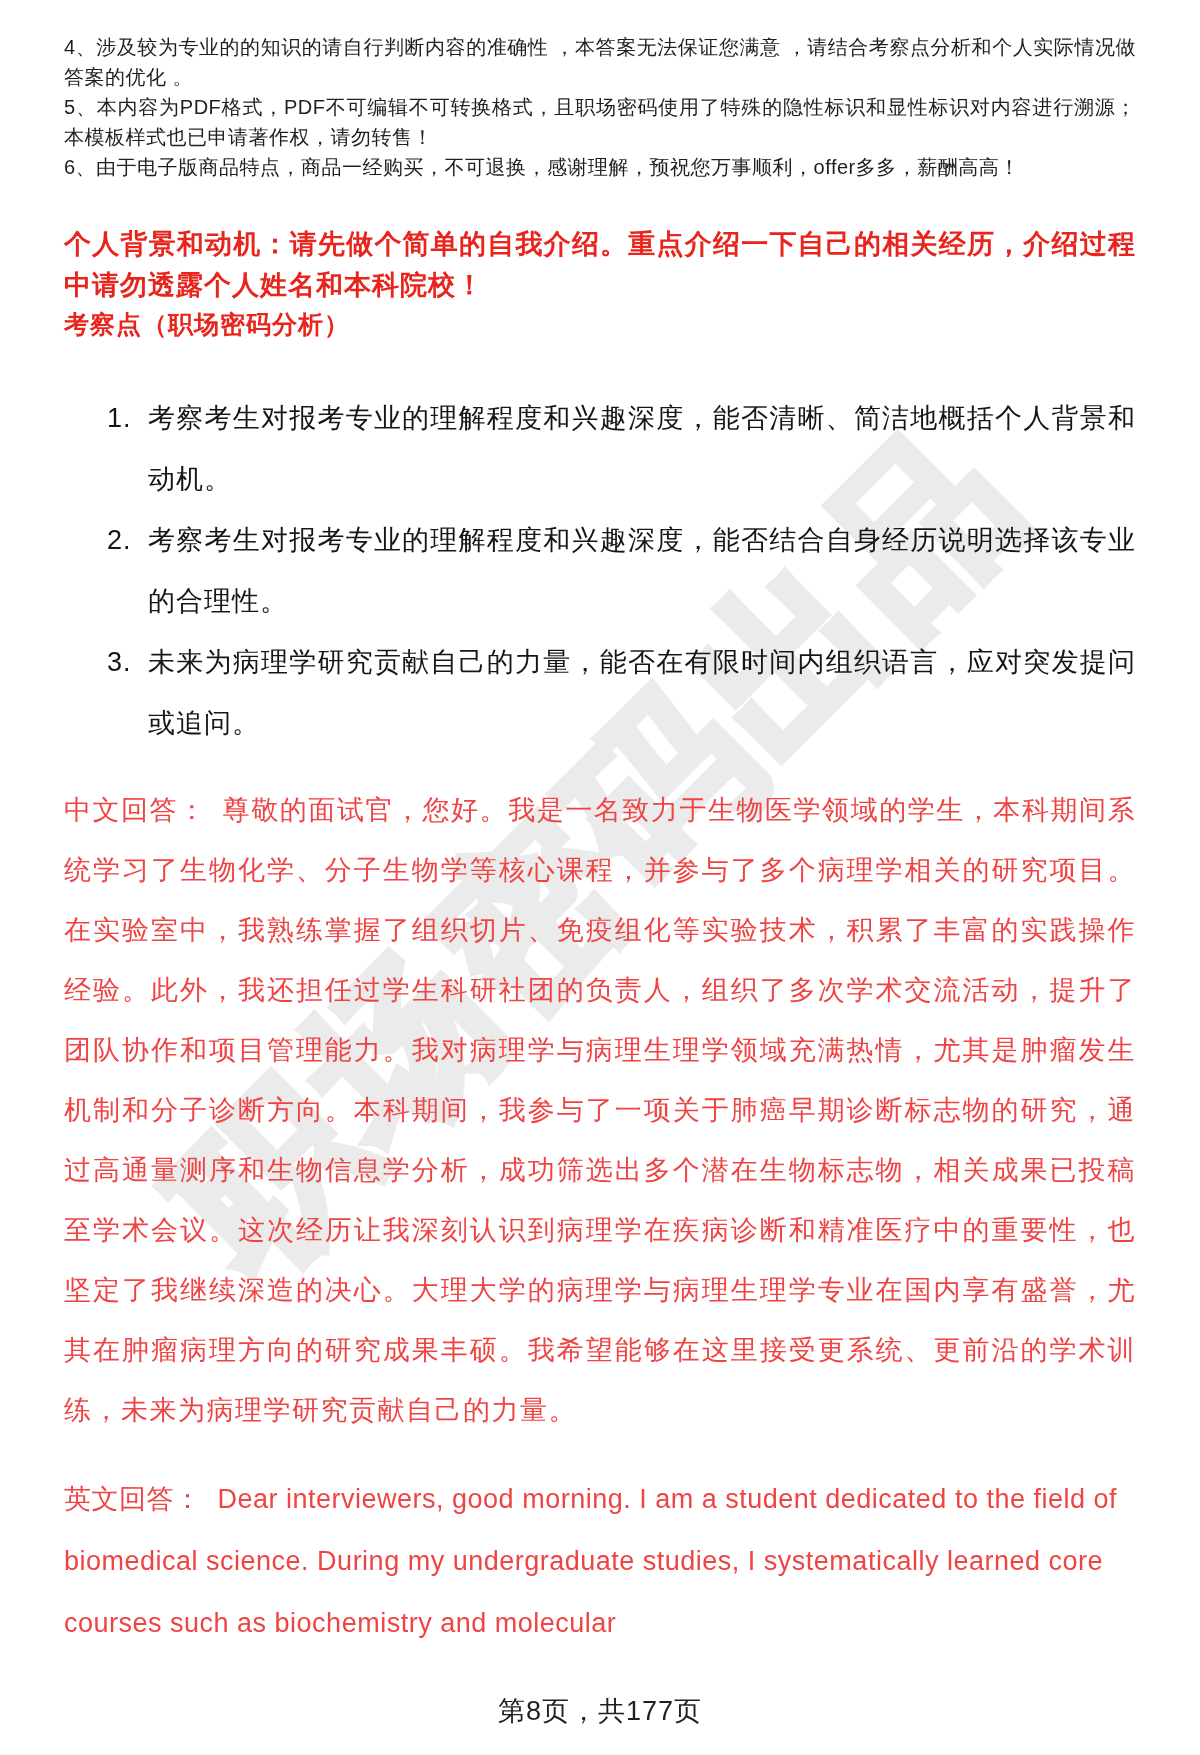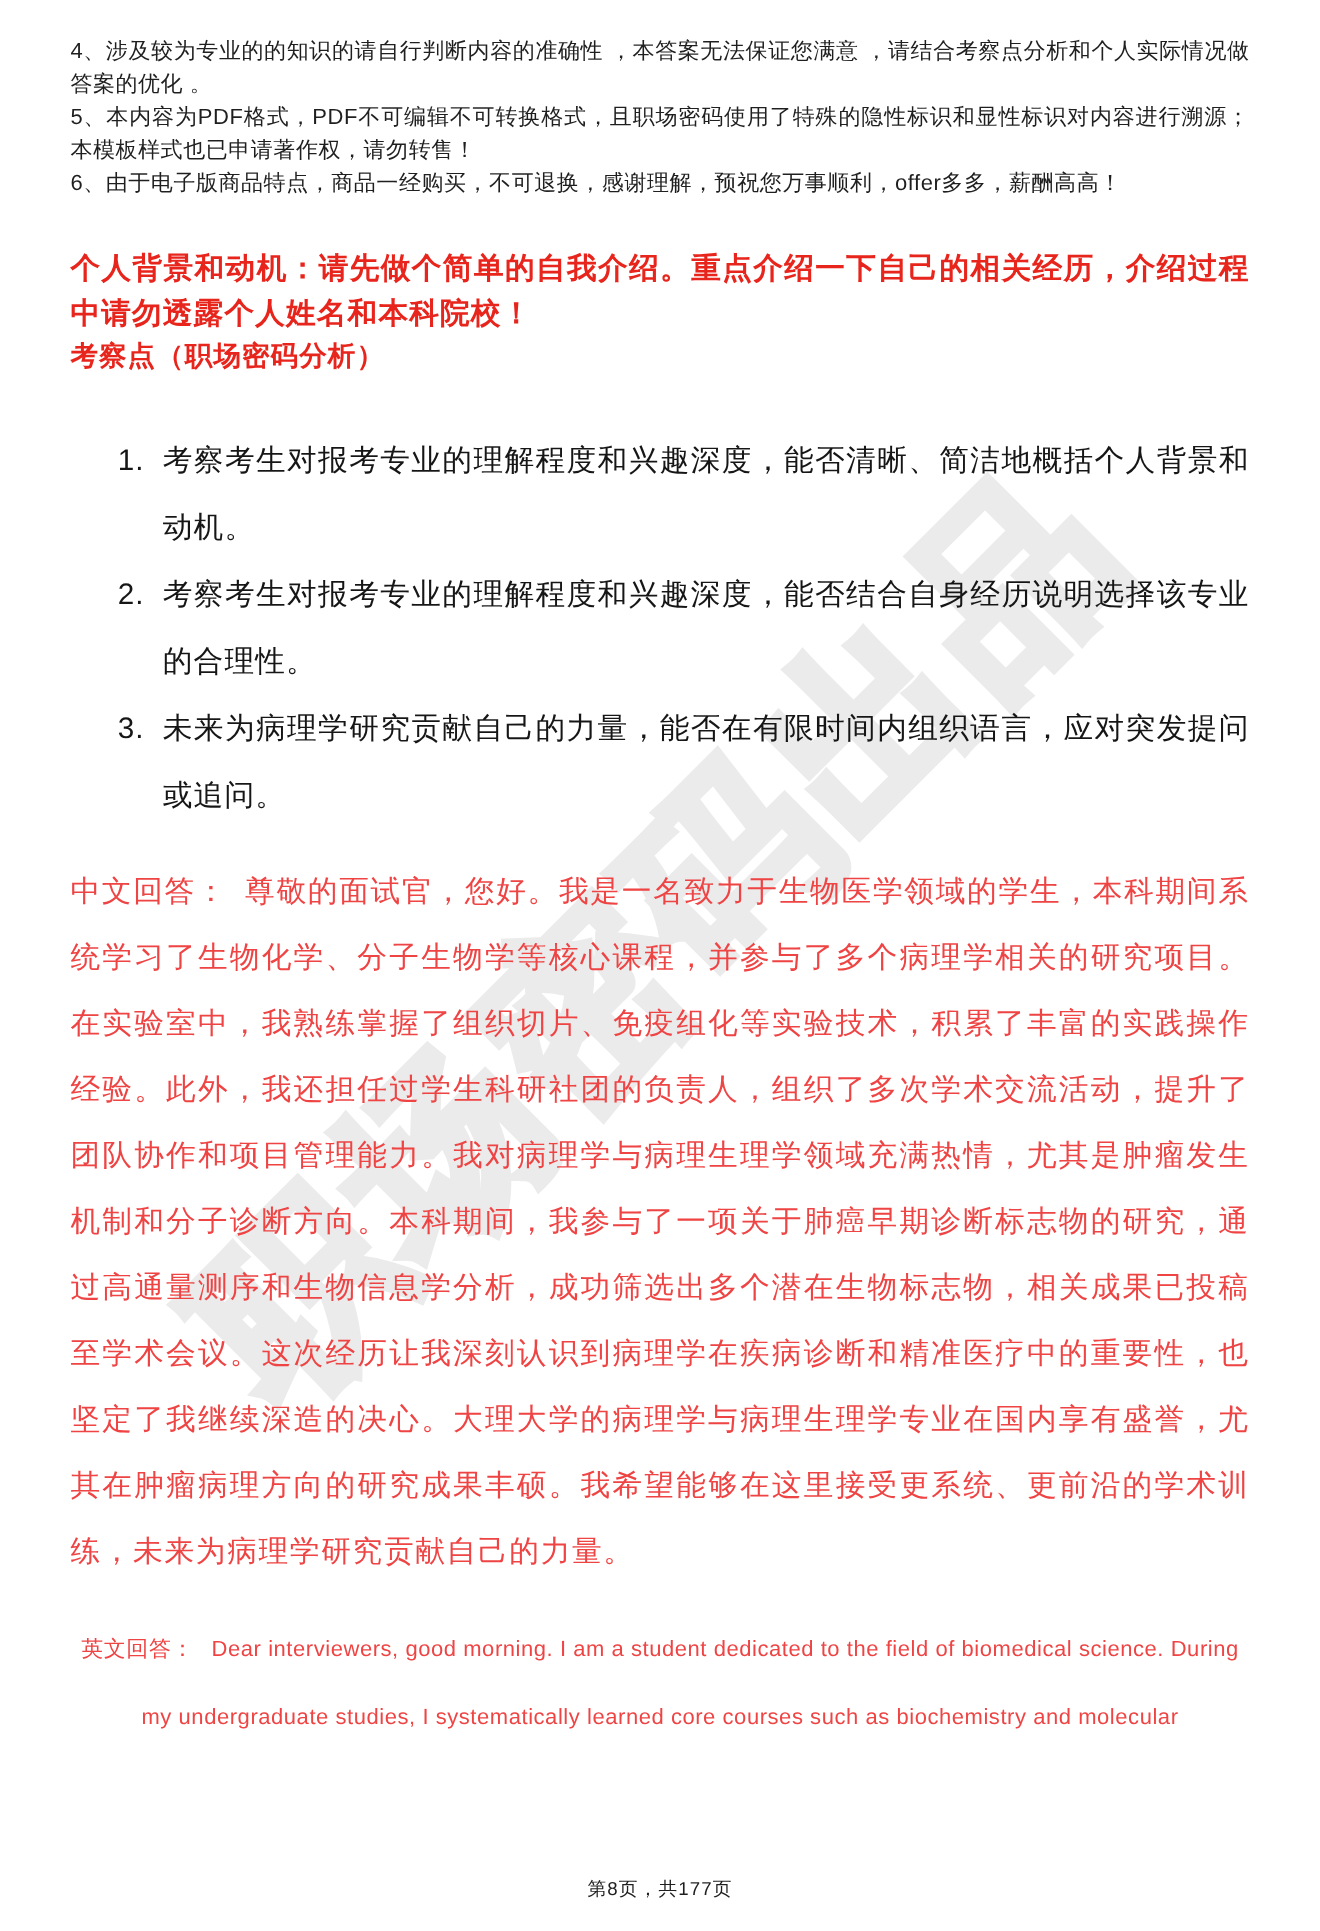--- a/index.html
+++ b/index.html
@@ -77,33 +77,33 @@
   .para {
     font-size: 27px;
     line-height: 60px;
     letter-spacing: 1.5px;
     color: #ef4444;
     text-align: justify;
   }
   .para.cn { margin-top: 26px; }
   .para.en {
     margin-top: 28px;
-    font-size: 20px;
+    font-size: 27px;
     line-height: 62px;
     letter-spacing: 0.5px;
-    text-align: center;
+    text-align: left;
   }
   .para .ans-label { margin-right: 16px; }
   .footer {
     position: absolute;
     bottom: 26px;
     left: 0;
     width: 100%;
     text-align: center;
-    font-size: 17px;
+    font-size: 27px;
     color: #1f1f1f;
     letter-spacing: 1px;
     z-index: 1;
   }
 </style>
 </head>
 <body>
 
 <div class="page">
 

